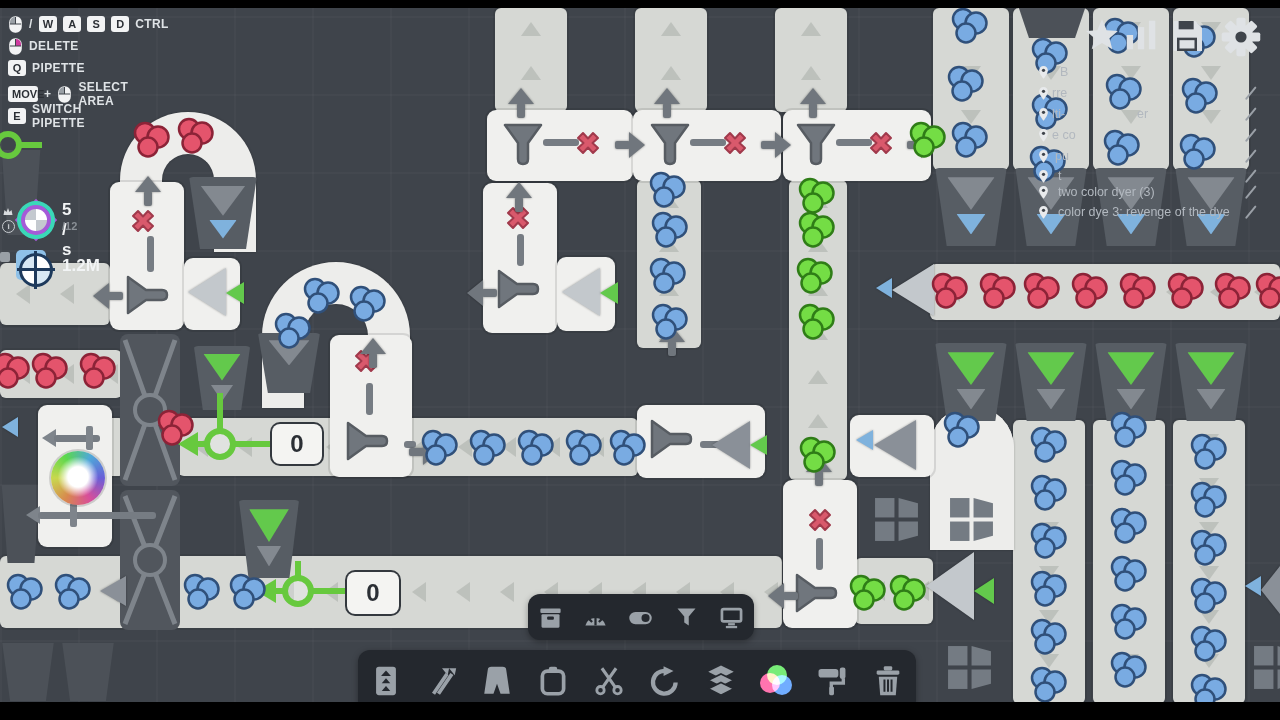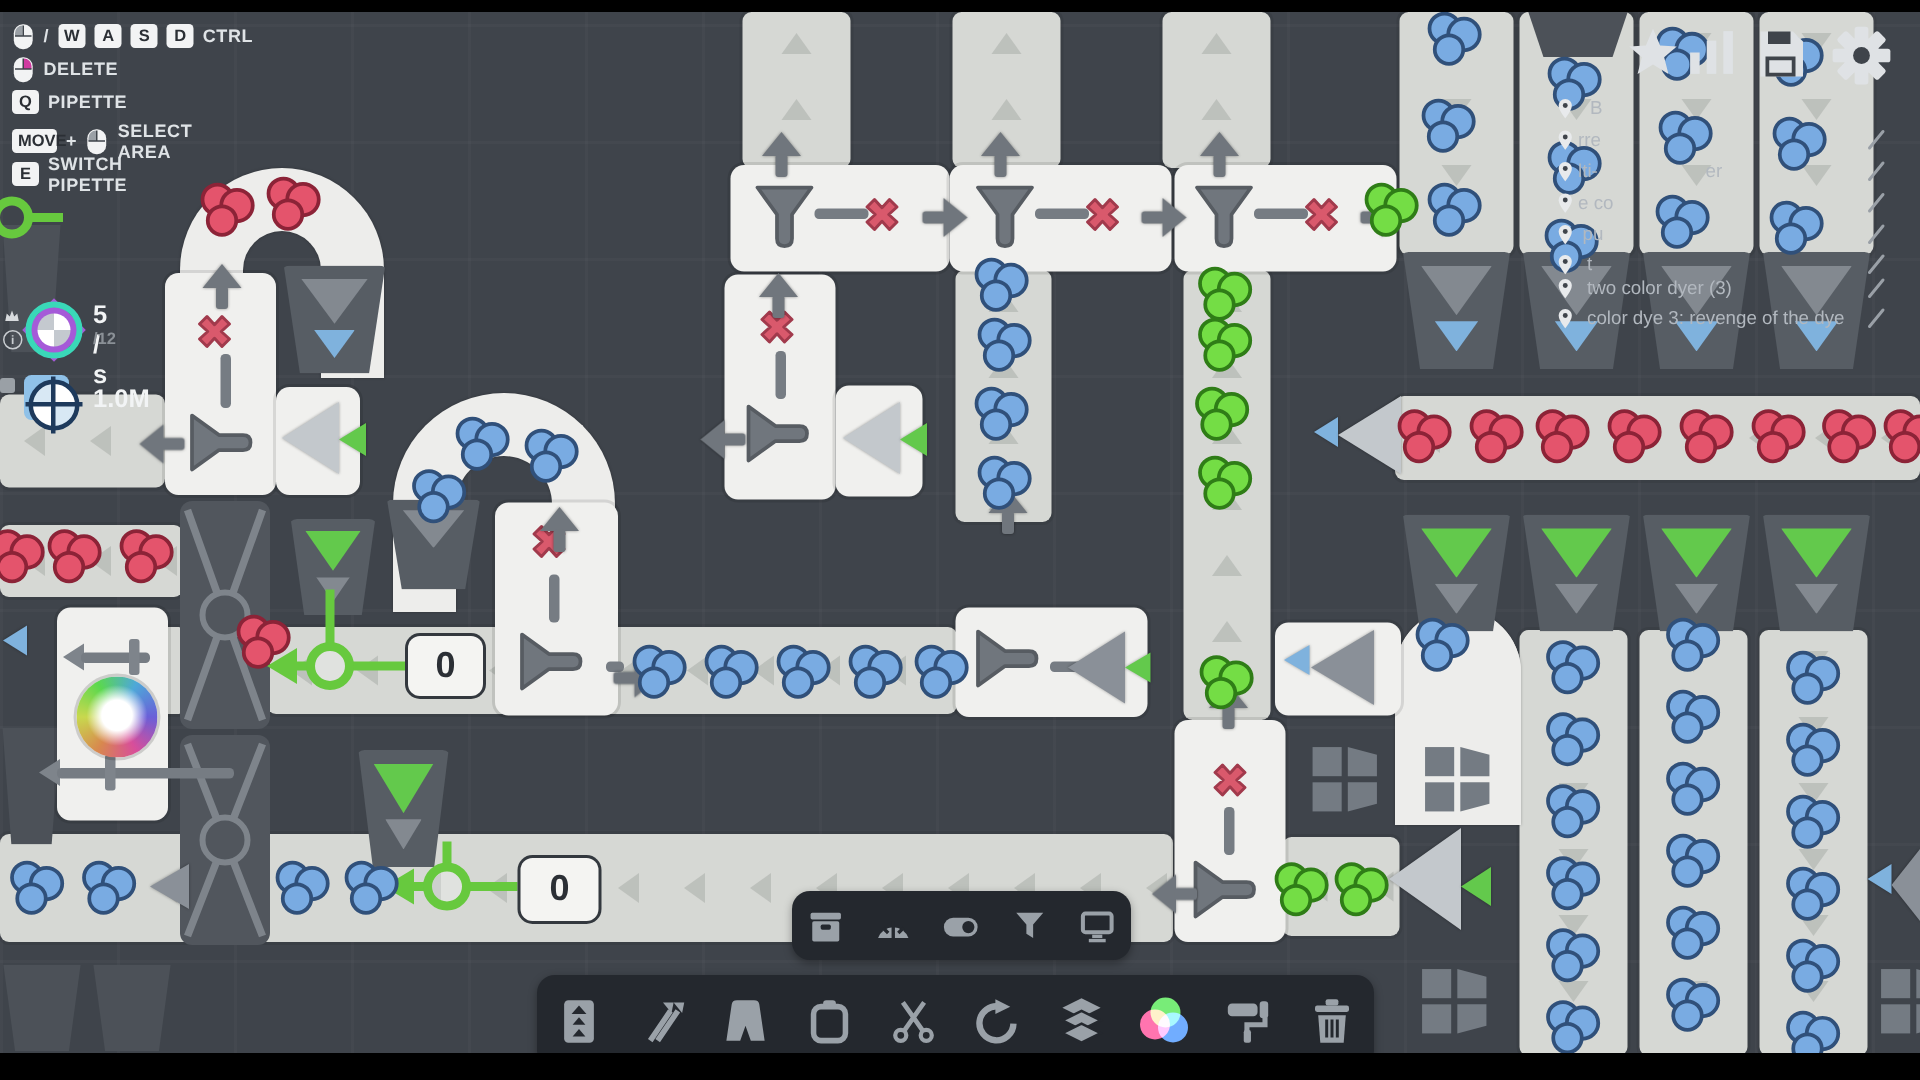--- a/index.html
+++ b/index.html
@@ -1174,21 +1174,21 @@
     </div>
     <div class="abs statbig" style="left:62px;top:8px">5 / s</div>
     <div class="abs statsub" style="left:62px;top:28px">/12</div>
     <div class="abs" style="left:0px;top:60px;width:10px;height:10px;background:#9aa0a6;border-radius:2px"></div>
     <div class="abs" style="left:14px;top:56px;width:44px;height:44px">
       <div class="abs" style="left:2px;top:2px;width:30px;height:30px;background:#8fc1e8;border-radius:5px"></div>
       <div class="abs ring" style="left:5px;top:5px;width:34px;height:34px;border:3px solid #1e3a5c;background:conic-gradient(#ffffff 0 90deg,#d8e8f4 0 180deg,#ffffff 0 270deg,#d8e8f4 0)"></div>
       <div class="abs" style="left:20px;top:3px;width:3px;height:38px;background:#1e3a5c"></div>
       <div class="abs" style="left:3px;top:20px;width:38px;height:3px;background:#1e3a5c"></div>
     </div>
-    <div class="abs statbig" style="left:62px;top:64px">1.0M</div>
+    <div class="abs statbig" style="left:62px;top:64px">1.2M</div>
   </div>
 
   <div id="hud-icons" class="abs" style="left:0;top:0;z-index:40">
       <div style="position: absolute; left: 1083px; top: 16px; width: 38px; height: 38px;">
         <svg width="38" height="38" viewBox="0 0 24 24" style="display:block">
           <polygon points="12,2 15,9 22,9.5 16.7,14 18.5,21 12,17 5.5,21 7.3,14 2,9.5 9,9" fill="#dfe2e5"></polygon>
         </svg>
       </div>
       <div style="position: absolute; left: 1122px; top: 16px; width: 38px; height: 38px;">
         <svg width="38" height="38" viewBox="0 0 24 24" style="display:block">

